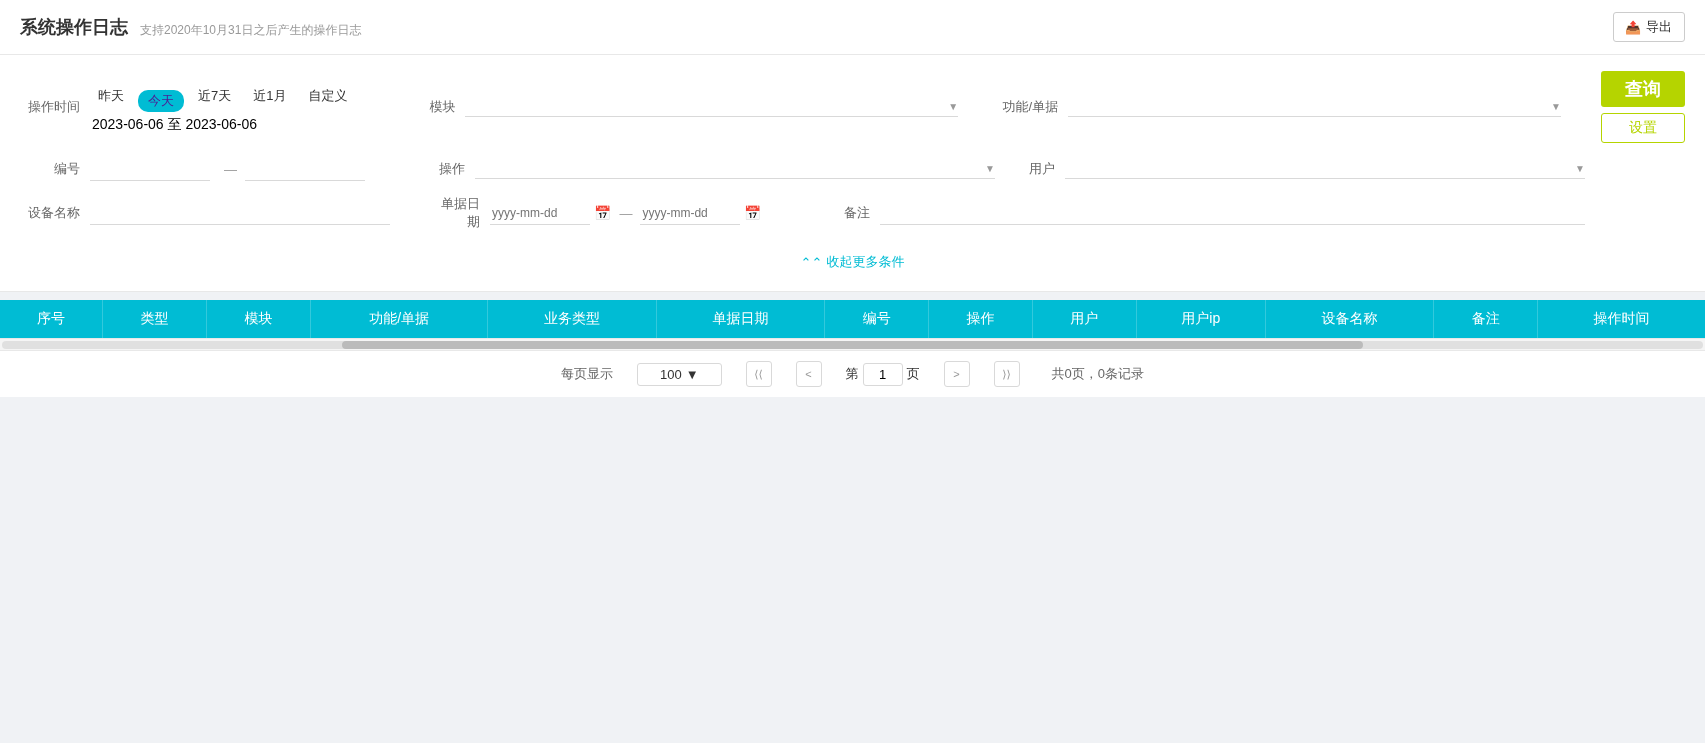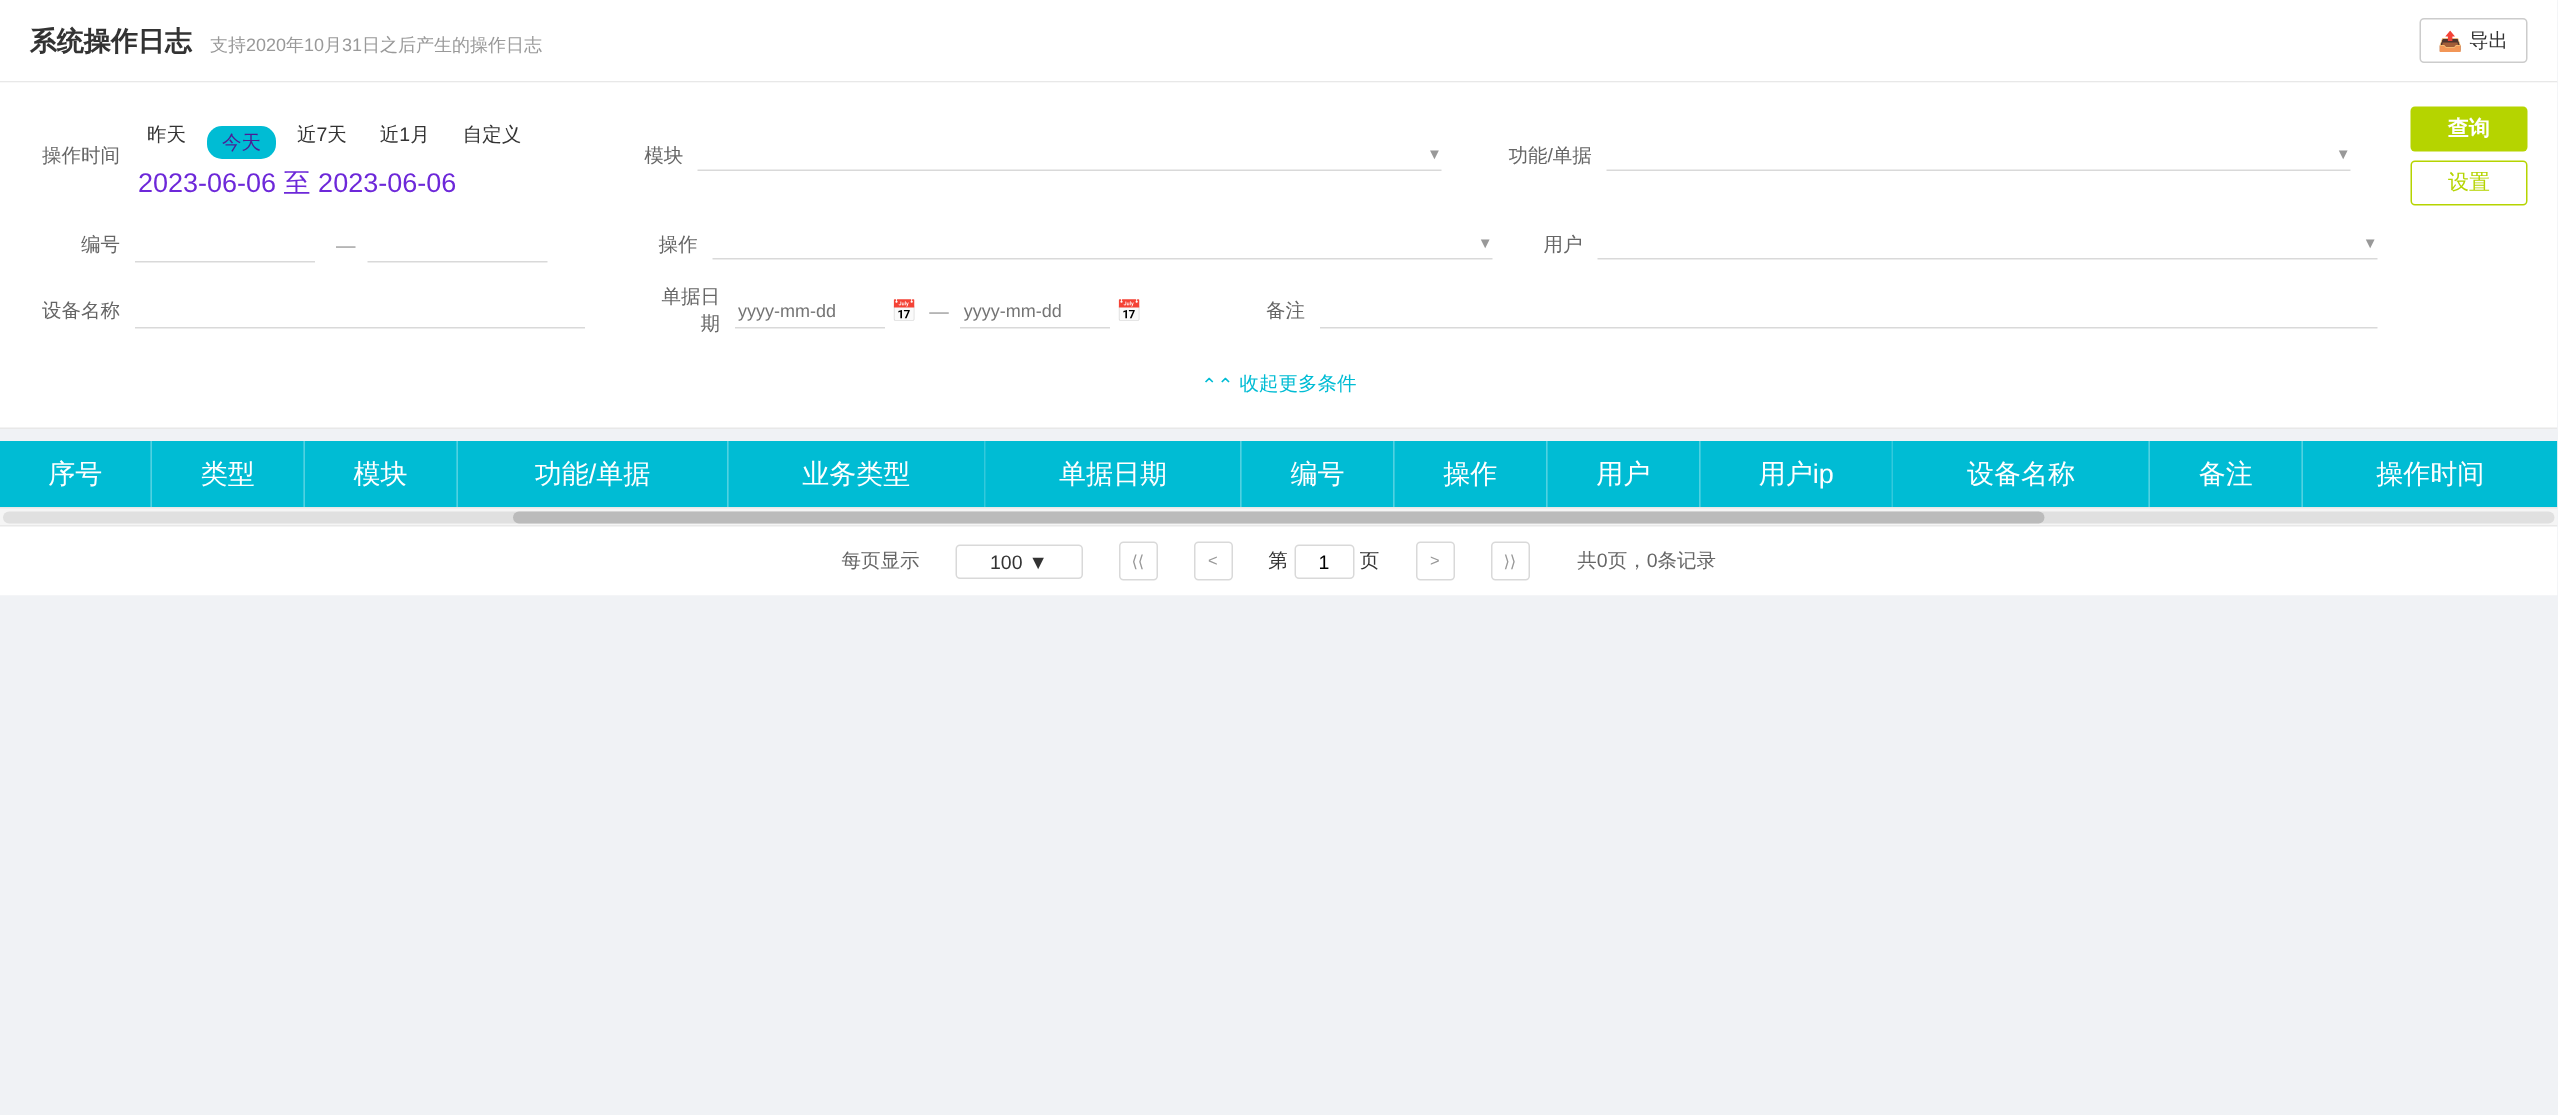--- a/index.html
+++ b/index.html
@@ -82,22 +82,22 @@
       border-radius: 3px;
     }
     .time-btn.active {
       background: #00bcd4;
       color: #4c1d95;
       border-radius: 10px;
       padding: 2px 10px;
       margin-top: 10px;
     }
     .time-range {
-      font-size: 18px;
-      color: #6d28d9;
+      font-size: 14px;
+      color: #000000;
       margin-left: 2px;
     }
 
     .dropdown-field {
       display: flex;
       align-items: center;
       border-bottom: 1px solid #d9d9d9;
       padding: 4px 0;
       flex: 1;
       cursor: pointer;
@@ -139,21 +139,21 @@
       margin-left: 20px;
       flex-shrink: 0;
     }
     .query-btn {
       background: #b5d400;
       color: #fff;
       border: none;
       padding: 6px 24px;
       border-radius: 3px;
       cursor: pointer;
-      font-size: 14px;
+      font-size: 18px;
       font-weight: bold;
       min-width: 70px;
     }
     .settings-btn {
       background: #fff;
       color: #b5d400;
       border: 1px solid #b5d400;
       padding: 5px 24px;
       border-radius: 3px;
       cursor: pointer;
@@ -188,21 +188,21 @@
       width: 100%;
       border-collapse: collapse;
       min-width: 1200px;
     }
     .data-table thead tr {
       background: #00bcd4;
       color: #fff;
     }
     .data-table thead th {
       padding: 10px 8px;
-      font-size: 18px;
+      font-size: 14px;
       font-weight: normal;
       text-align: center;
       border-right: 1px solid rgba(255,255,255,0.2);
       white-space: nowrap;
     }
     .data-table thead th:last-child { border-right: none; }
 
     .scrollbar-area {
       height: 12px;
       background: #f5f5f5;

